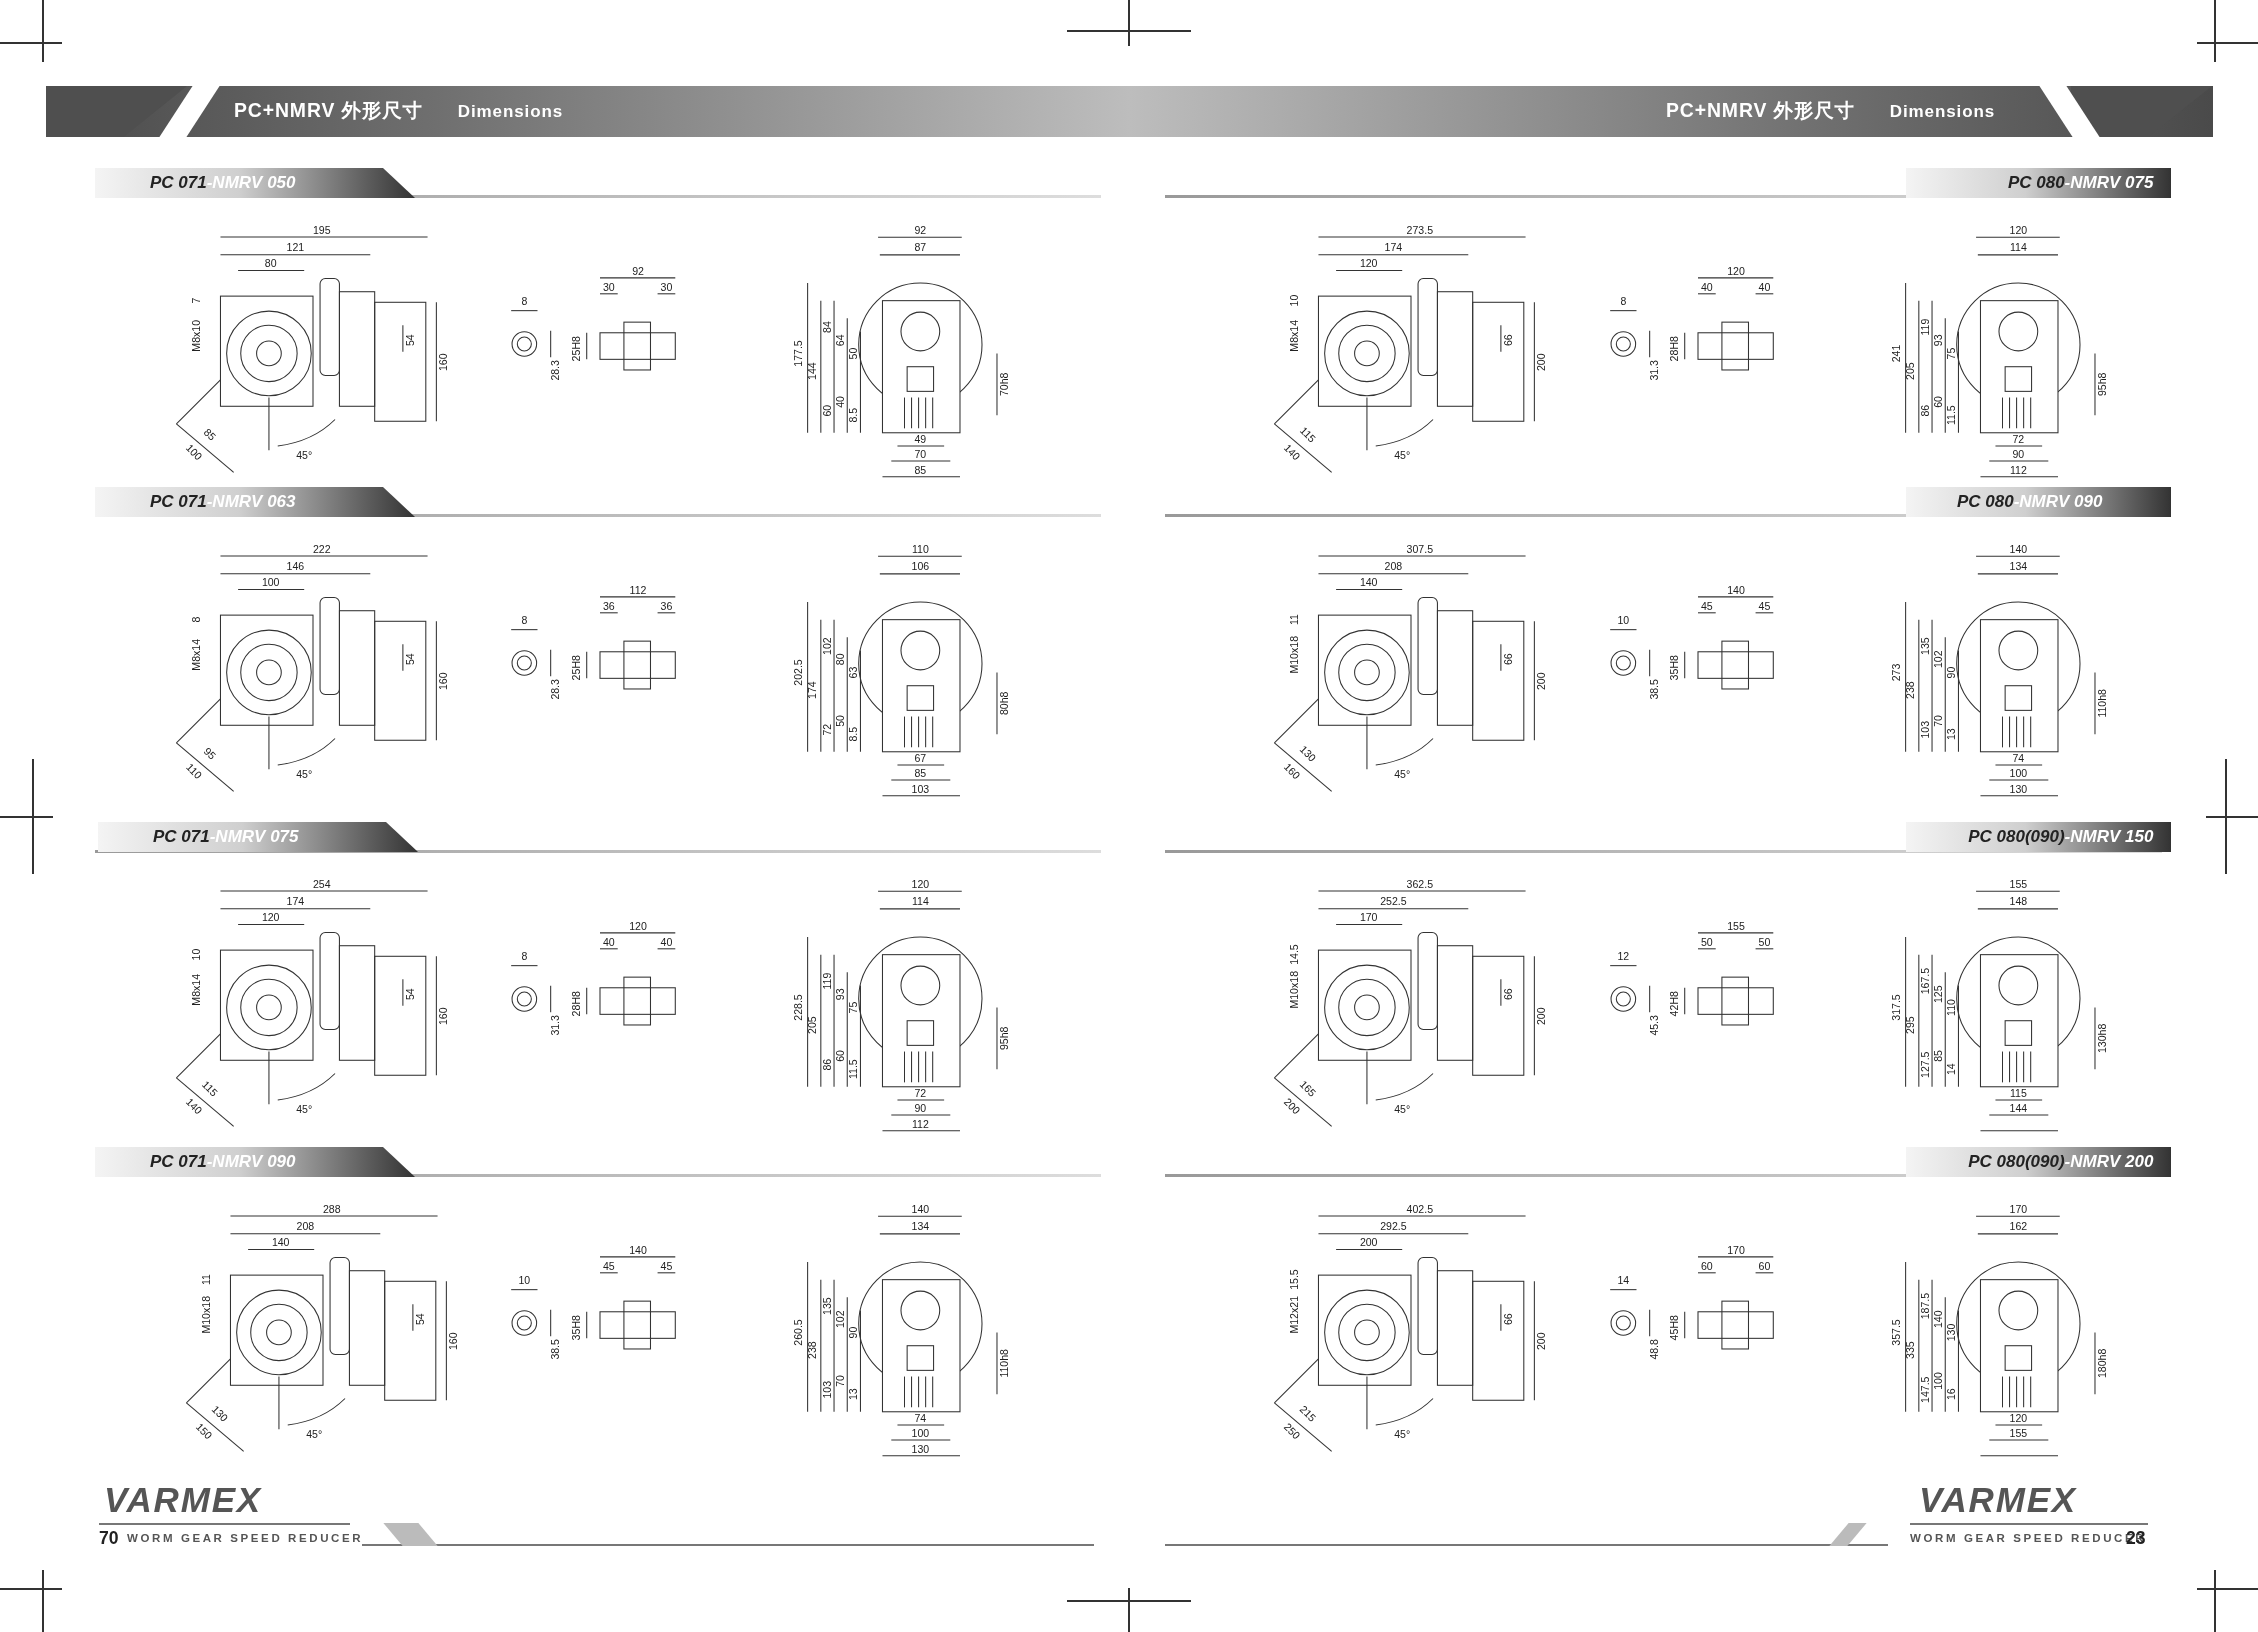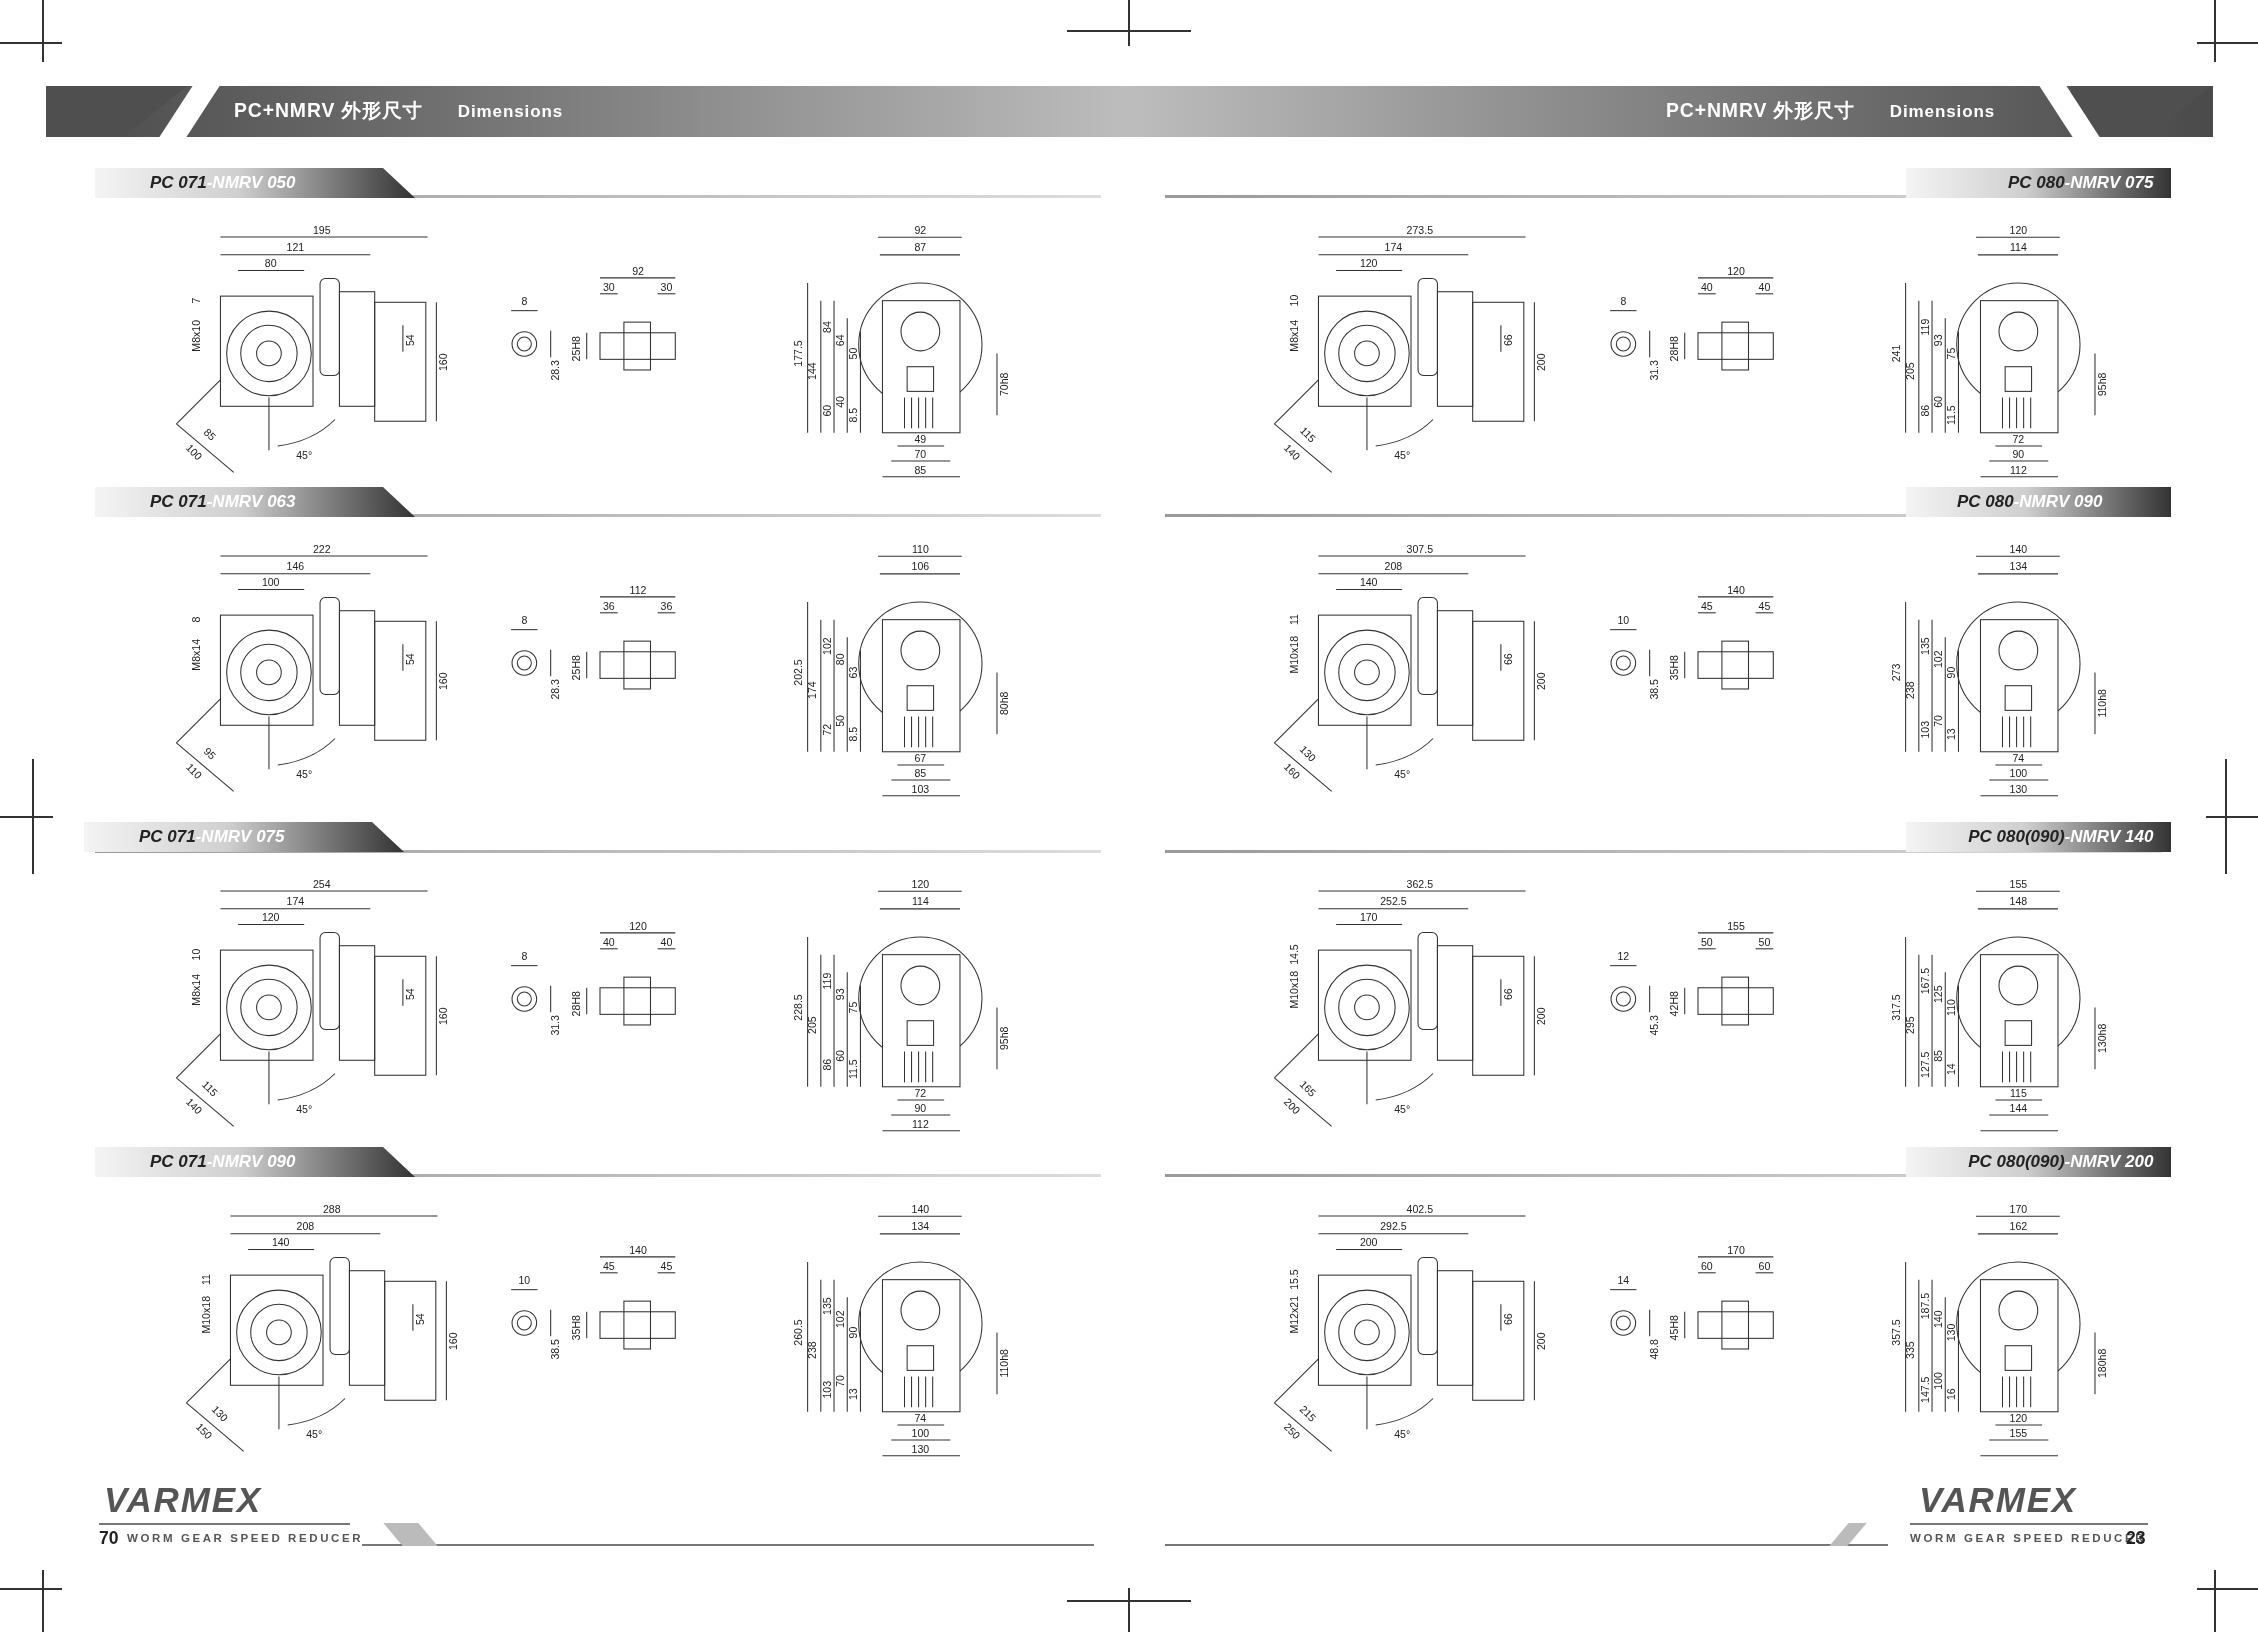--- a/index.html
+++ b/index.html
@@ -279,21 +279,21 @@
         <text class="dim-text" x="46" y="215" text-anchor="middle" transform="rotate(-90 46 215)">72</text>
         <text class="dim-text" x="61" y="205" text-anchor="middle" transform="rotate(-90 61 205)">50</text>
         <text class="dim-text" x="76" y="220" text-anchor="middle" transform="rotate(-90 76 220)">8.5</text>
         <text class="dim-text" x="248" y="185" text-anchor="middle" transform="rotate(-90 248 185)">80h8</text>
         <text class="dim-text" x="148" y="252" text-anchor="middle">67</text>
         <text class="dim-text" x="148" y="269" text-anchor="middle">85</text>
         <text class="dim-text" x="148" y="287" text-anchor="middle">103</text>
       </svg>
     </div>
     <div class="sec-line" style="left:95px;top:850px;width:1006px;"></div>
-    <div class="sec-tab left" style="left:84px;top:822px;width:265px;">
+    <div class="sec-tab left" style="left:98px;top:822px;width:265px;">
       <span class="pc">PC 071</span><span class="nm">-NMRV 075</span><span style="display:inline-block;width:0px"></span>
     </div>
 
     <div class="dwg" style="left:172px;top:875px;width:282px;height:256px;">
       <svg width="282" height="256" viewBox="0 0 320 290">
         <g stroke="#333" fill="none" stroke-width="1.2">
           <line x1="55" y1="18" x2="290" y2="18"></line>
           <line x1="55" y1="38" x2="225" y2="38"></line>
           <line x1="75" y1="56" x2="150" y2="56"></line>
           <rect x="55" y="85" width="105" height="125"></rect>
@@ -712,21 +712,21 @@
         <text class="dim-text" x="61" y="205" text-anchor="middle" transform="rotate(-90 61 205)">70</text>
         <text class="dim-text" x="76" y="220" text-anchor="middle" transform="rotate(-90 76 220)">13</text>
         <text class="dim-text" x="248" y="185" text-anchor="middle" transform="rotate(-90 248 185)">110h8</text>
         <text class="dim-text" x="148" y="252" text-anchor="middle">74</text>
         <text class="dim-text" x="148" y="269" text-anchor="middle">100</text>
         <text class="dim-text" x="148" y="287" text-anchor="middle">130</text>
       </svg>
     </div>
     <div class="sec-line" style="left:1165px;top:850px;width:997px;"></div>
     <div class="sec-tab right" style="left:1906px;top:822px;width:265px;padding-right:0;text-align:right;">
-      <span class="pc">PC 080(090)</span><span class="nm">-NMRV 140</span><span style="display:inline-block;width:17.6px"></span>
+      <span class="pc">PC 080(090)</span><span class="nm">-NMRV 150</span><span style="display:inline-block;width:17.6px"></span>
     </div>
 
     <div class="dwg" style="left:1270px;top:875px;width:282px;height:256px;">
       <svg width="282" height="256" viewBox="0 0 320 290">
         <g stroke="#333" fill="none" stroke-width="1.2">
           <line x1="55" y1="18" x2="290" y2="18"></line>
           <line x1="55" y1="38" x2="225" y2="38"></line>
           <line x1="75" y1="56" x2="150" y2="56"></line>
           <rect x="55" y="85" width="105" height="125"></rect>
           <circle cx="110" cy="150" r="48"></circle>

